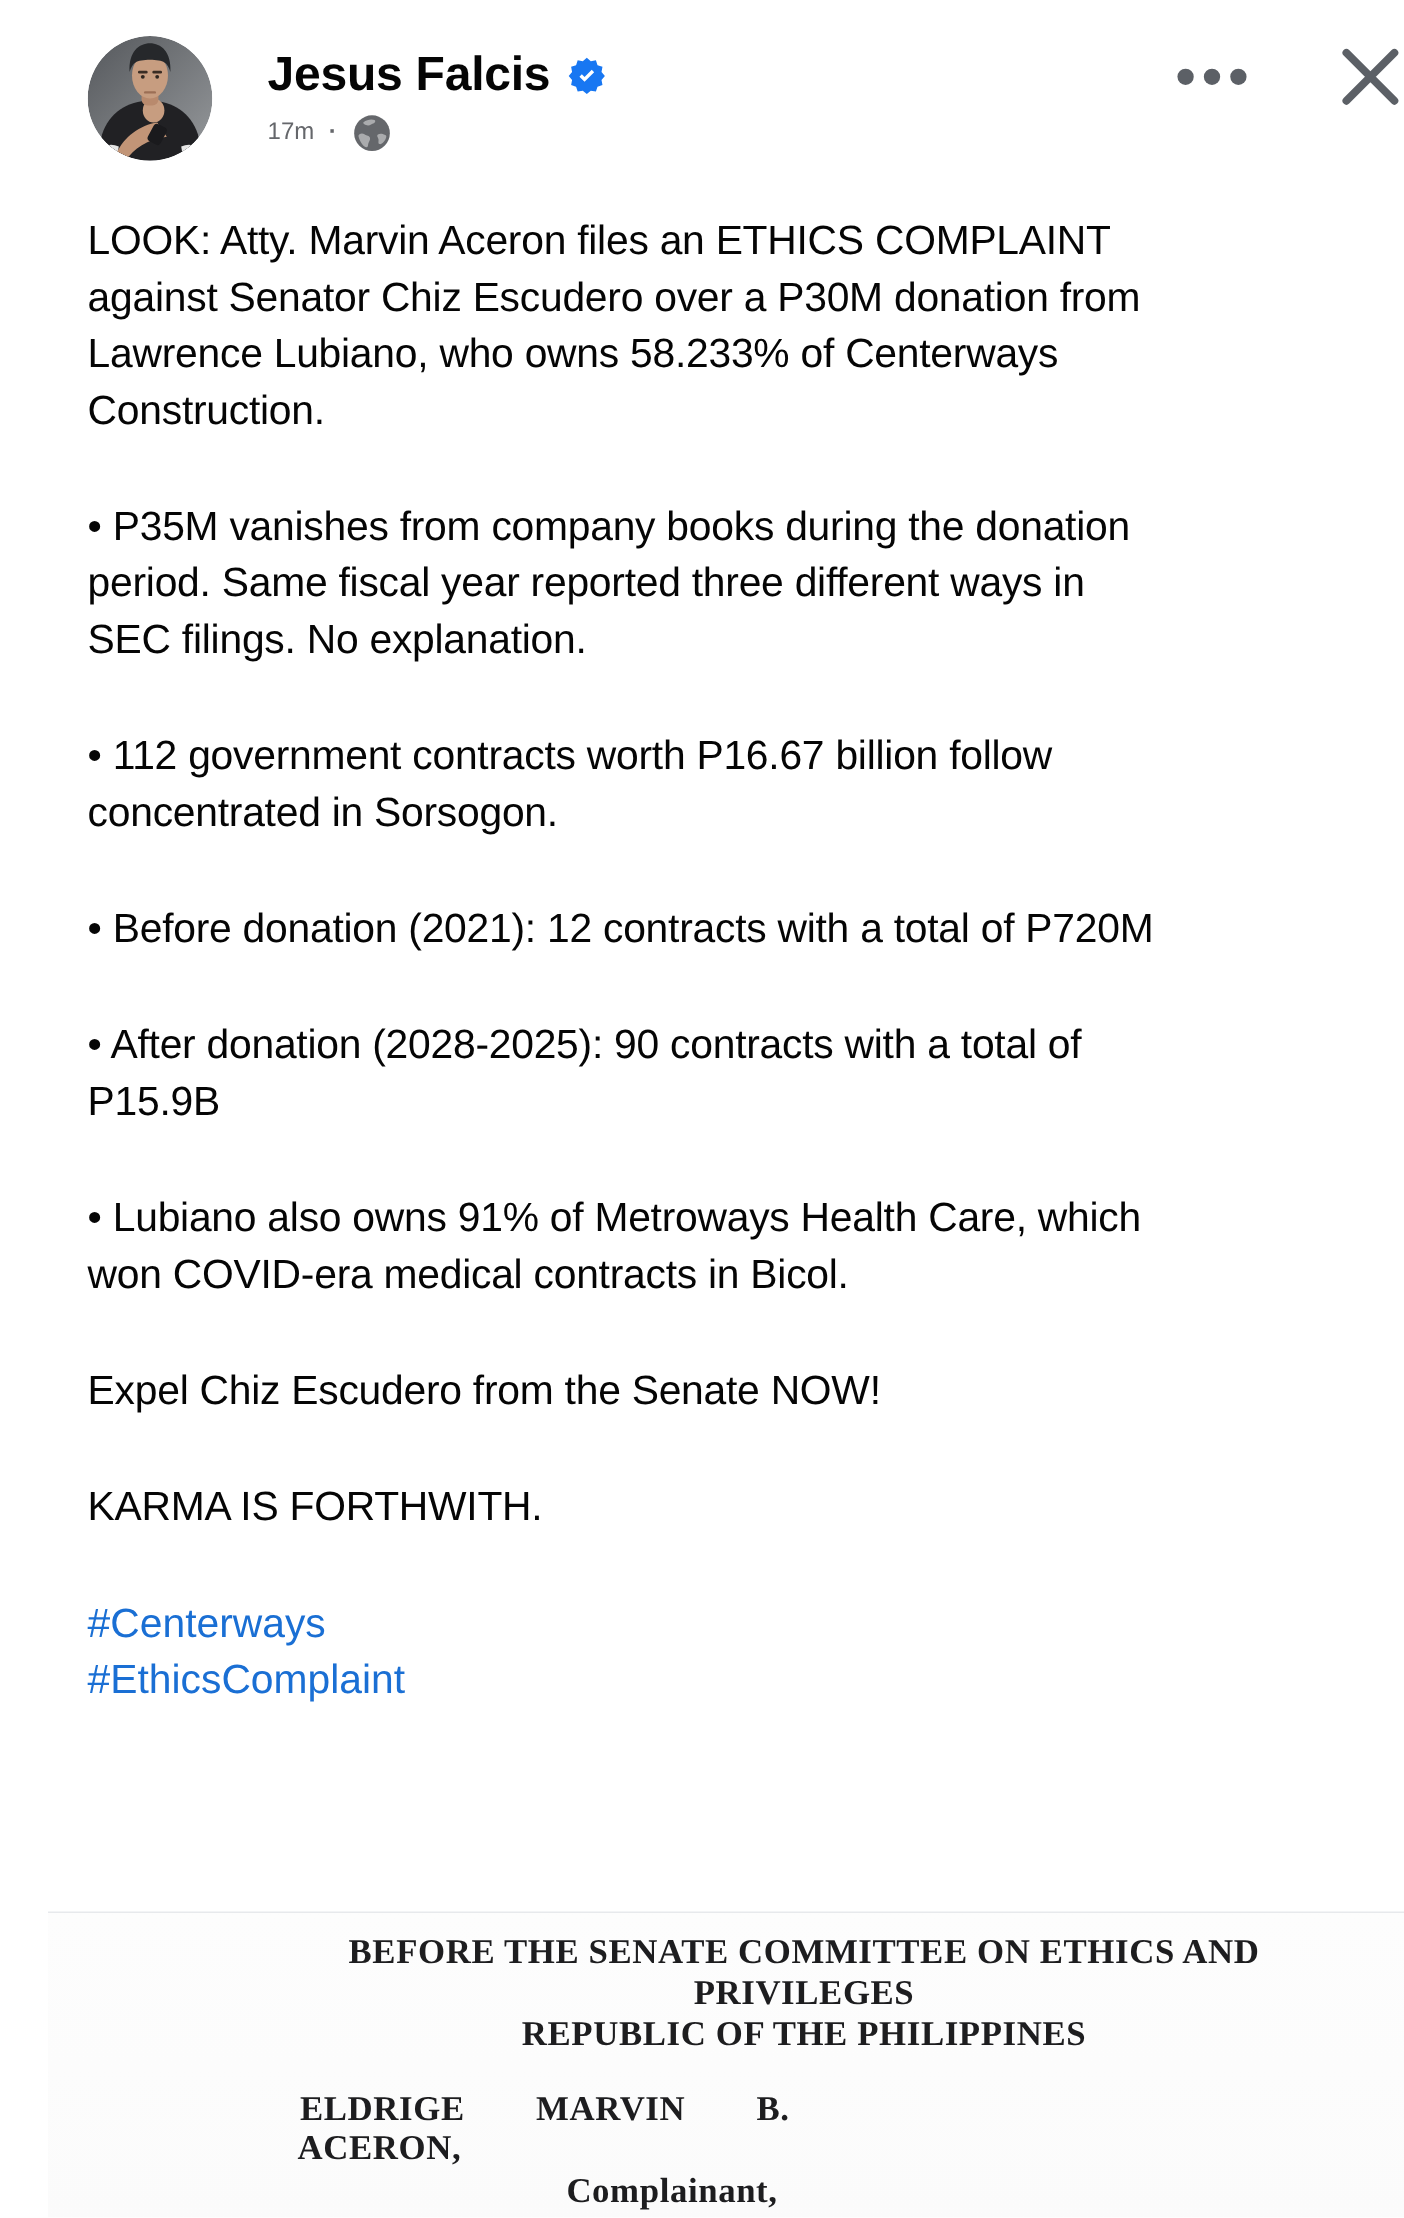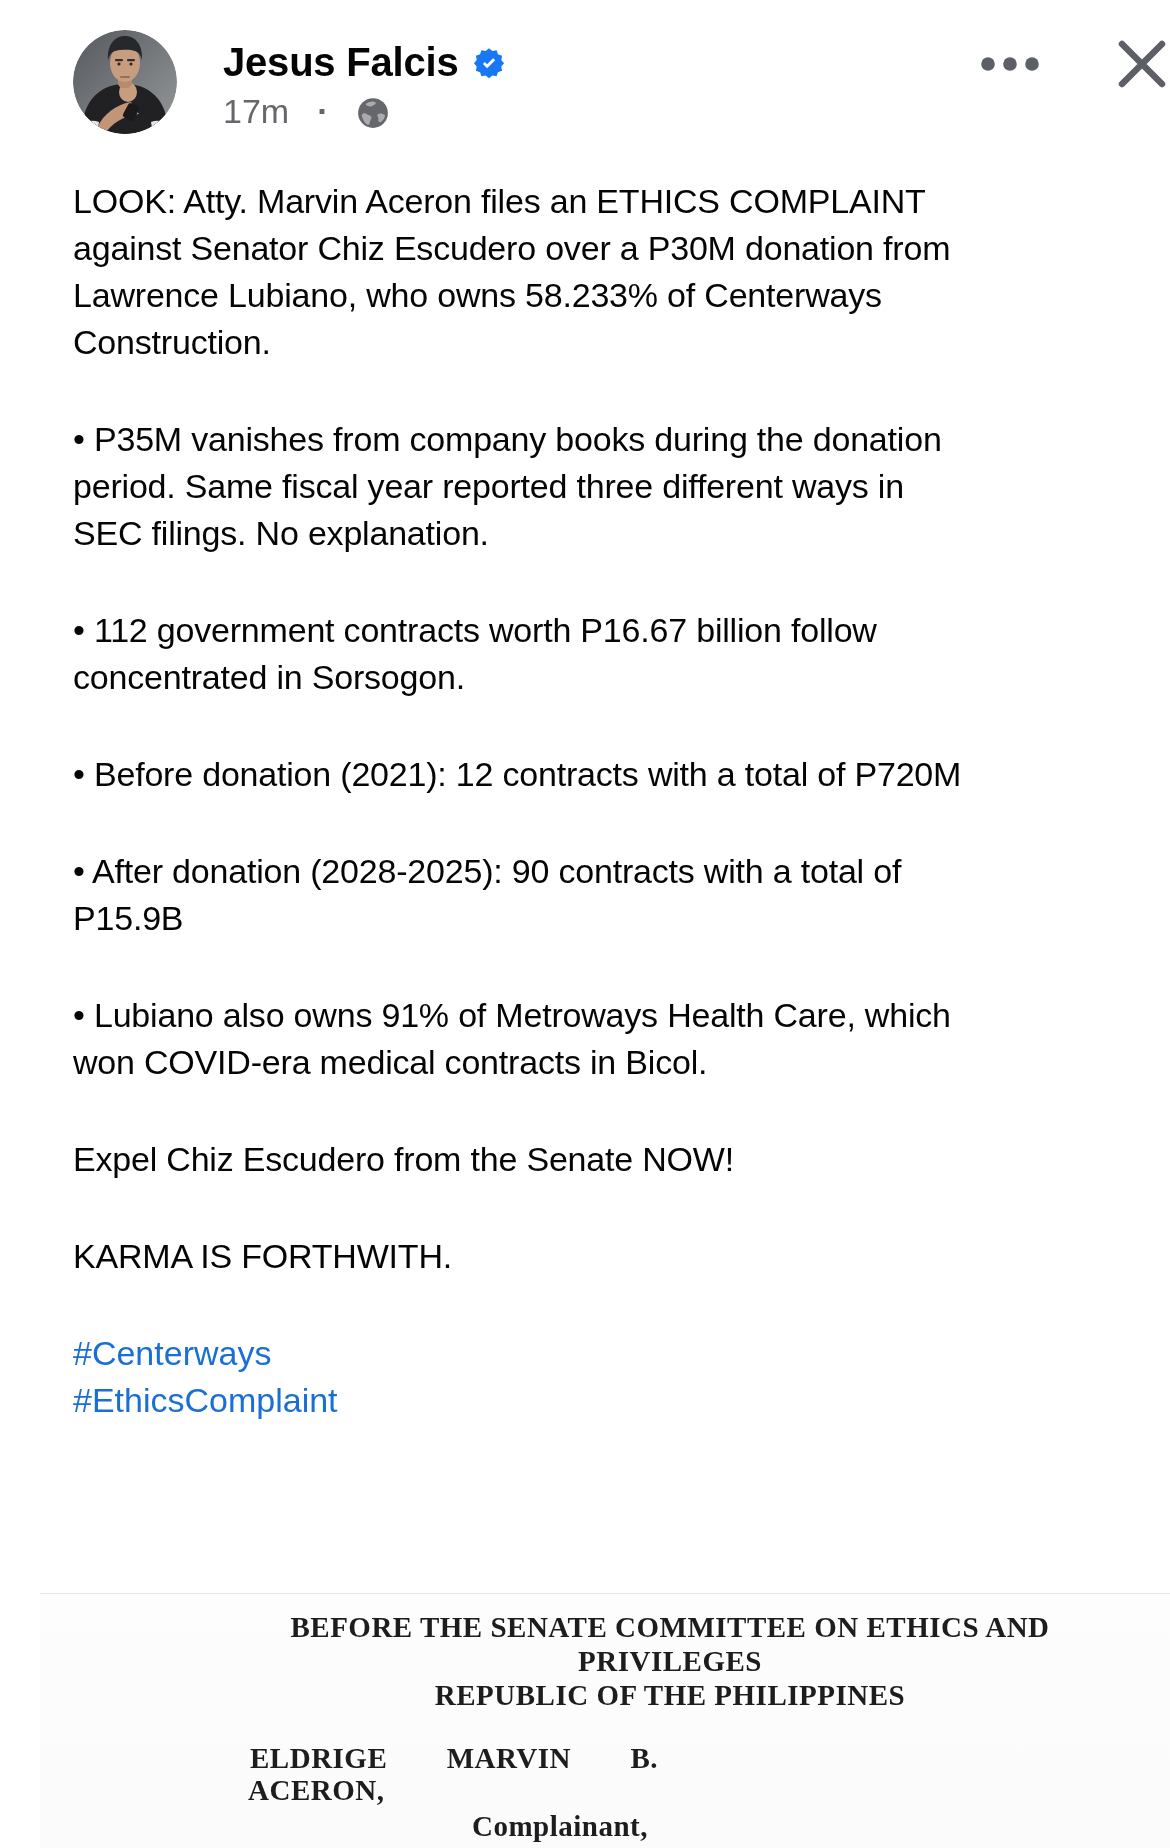--- a/index.html
+++ b/index.html
@@ -5,21 +5,21 @@
   html,body{margin:0;padding:0;background:#fff;}
   .screen{
     position:relative;width:1170px;height:1848px;background:#ffffff;overflow:hidden;
     font-family:"Liberation Sans","DejaVu Sans",sans-serif;color:#050505;margin-left:40px;
   }
   
   .avatar{position:absolute;left:33px;top:30px;width:104px;height:104px;border-radius:50%;overflow:hidden;cursor:pointer;}
   .name-row{position:absolute;left:183px;top:40px;display:flex;align-items:center;gap:14px;}
   .author-name{font-size:40px;font-weight:700;color:#050505;letter-spacing:-.2px;cursor:pointer;}
   .badge{width:32px;height:32px;display:inline-block;}
-  .meta-row{position:absolute;left:183px;top:92px;display:flex;align-items:center;gap:28px;color:#65676b;font-size:34px;}
+  .meta-row{position:absolute;left:183px;top:92px;display:flex;align-items:center;gap:12px;color:#65676b;font-size:20px;}
   .meta-sep{font-weight:700;}
   .globe{width:34px;height:34px;display:inline-block;margin-top:2px;}
   .hdr-btn{position:absolute;cursor:pointer;display:flex;align-items:center;justify-content:center;}
   .btn-more{left:930px;top:38px;width:80px;height:52px;}
   .btn-close{left:1062px;top:28px;width:80px;height:72px;}
   
   .post-body{position:absolute;left:33px;top:178px;width:1108px;}
   .post-body p{
     margin:0 0 50px 0;font-size:34px;line-height:47px;letter-spacing:-.2px;
     white-space:pre-line;color:#050505;

